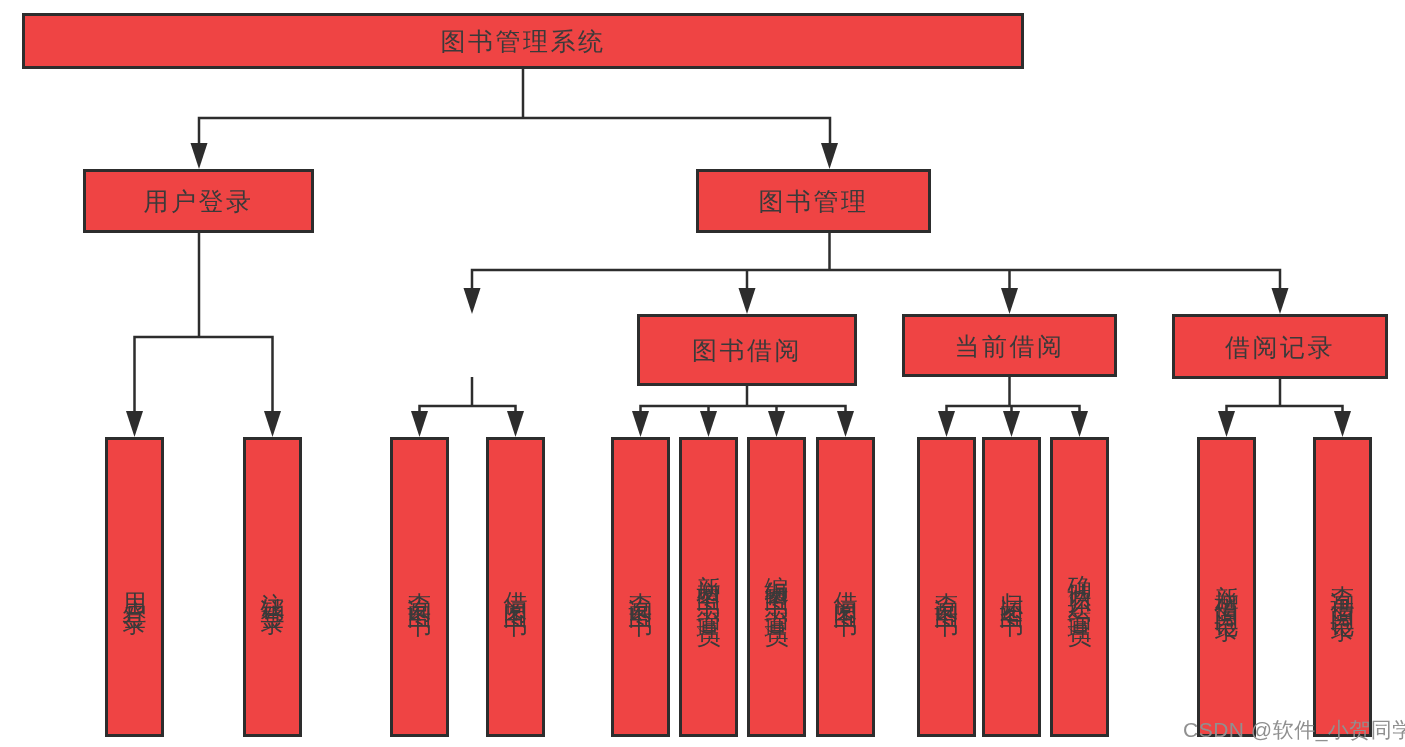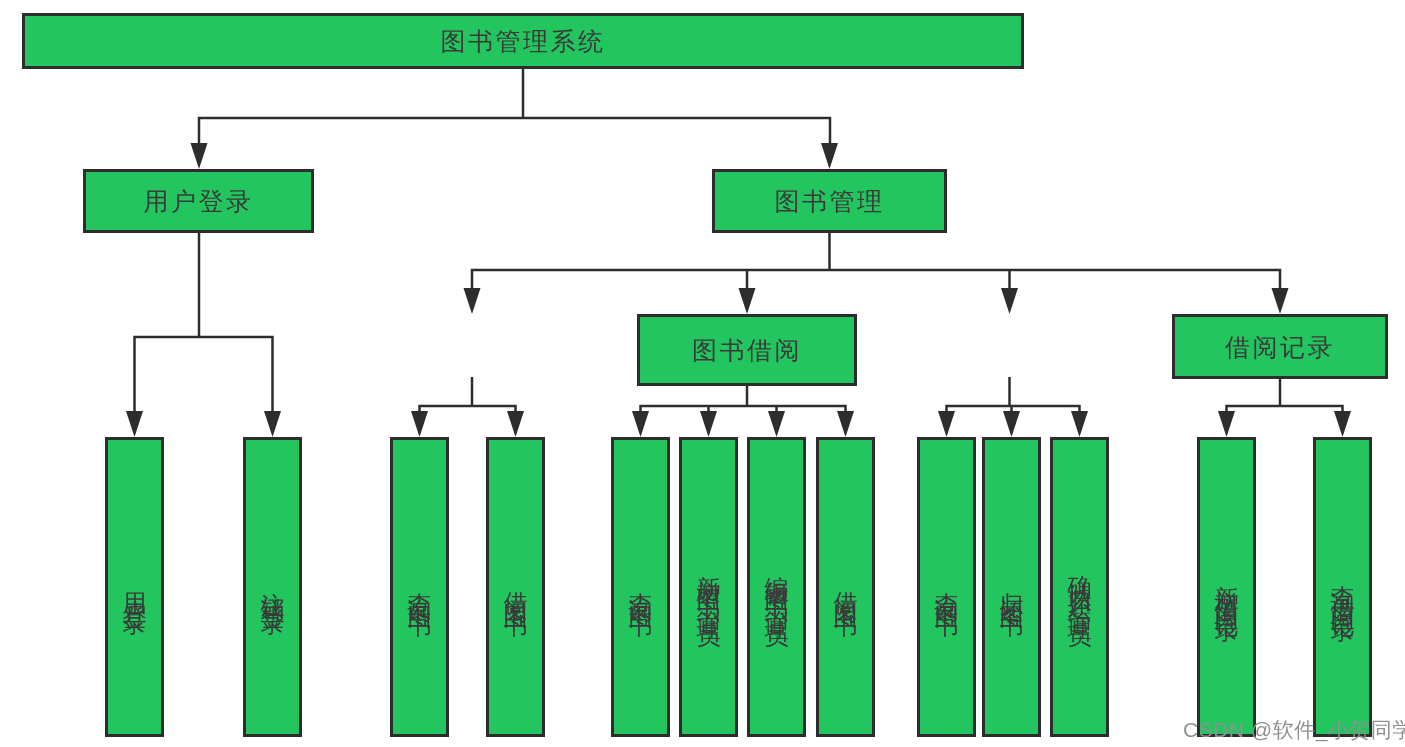--- a/index.html
+++ b/index.html
@@ -17,21 +17,21 @@
   }
   #connectors {
     position: absolute;
     left: 0;
     top: 0;
     z-index: 1;
   }
   .node {
     position: absolute;
     box-sizing: border-box;
-    background: #22c55e;
+    background: #ef4444;
     border: 3px solid #2d2d2d;
     display: flex;
     align-items: center;
     justify-content: center;
     z-index: 2;
   }
   .hl {
     font-size: 25px;
     letter-spacing: 2.5px;
     color: #3a3a3a;
@@ -115,26 +115,29 @@
     </g>
   </svg>
 
   <div class="node" style="left:22px;top:13px;width:1002px;height:56px">
     <span class="hl">图书管理系统</span>
   </div>
 
   <div class="node" style="left:83px;top:169px;width:231px;height:64px">
     <span class="hl">用户登录</span>
   </div>
-  <div class="node" style="left:712px;top:169px;width:235px;height:64px">
+  <div class="node" style="left:696px;top:169px;width:235px;height:64px">
     <span class="hl">图书管理</span>
   </div>
 
   <div class="node" style="left:637px;top:314px;width:220px;height:72px">
     <span class="hl">图书借阅</span>
+  </div>
+  <div class="node" style="left:902px;top:314px;width:215px;height:63px">
+    <span class="hl">当前借阅</span>
   </div>
   <div class="node" style="left:1172px;top:314px;width:216px;height:65px">
     <span class="hl">借阅记录</span>
   </div>
 
   <div class="node" style="left:105px;top:437px;width:59px;height:300px">
     <span class="vl">用户登录</span>
   </div>
   <div class="node" style="left:243px;top:437px;width:59px;height:300px">
     <span class="vl">注销登录</span>

